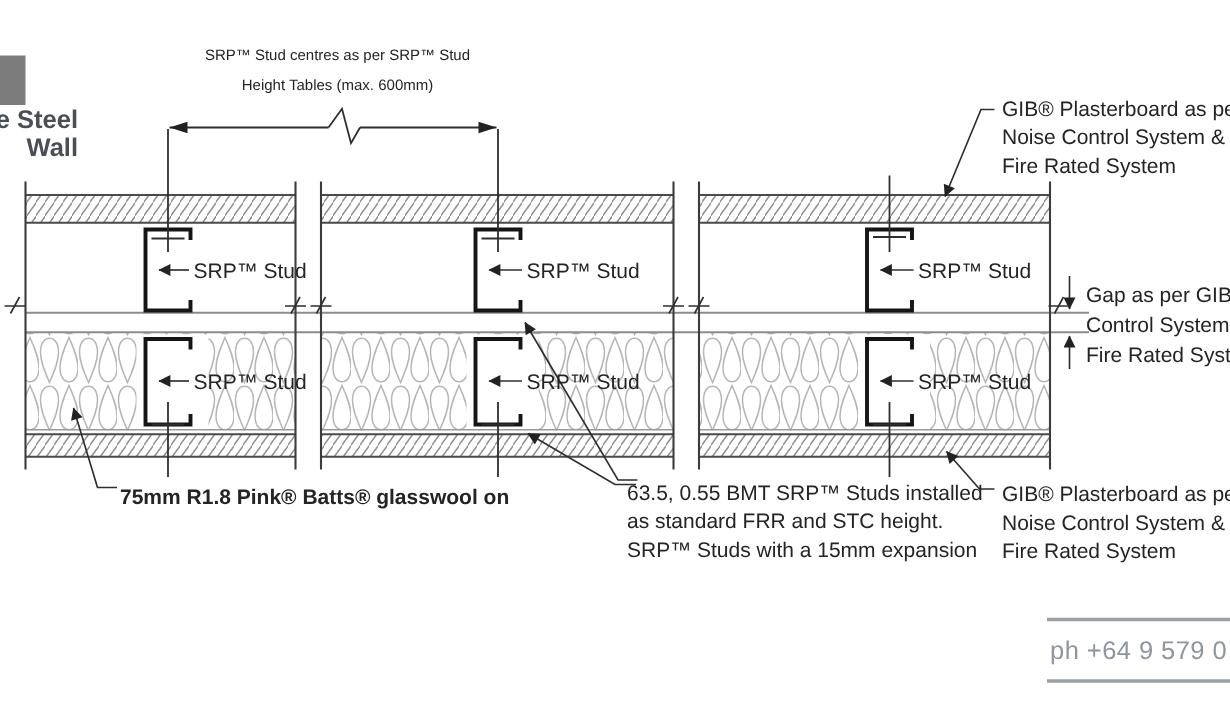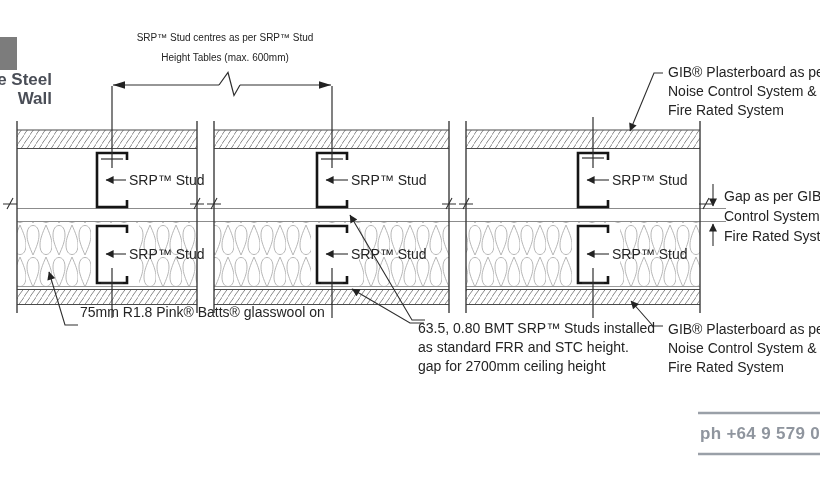--- a/index.html
+++ b/index.html
@@ -19,28 +19,28 @@
   .stud-lbl{
     font-size:14px;line-height:20px;color:#242424;white-space:nowrap;height:20px;text-align:right;
   }
   .sl1{left:129px;top:170px;} .sl2{left:129px;top:244px;}
   .sl3{left:351px;top:170px;} .sl4{left:351px;top:244px;}
   .sl5{left:612px;top:170px;} .sl6{left:612px;top:244px;}
   #gib-top{left:668px;top:63px;}
   #gap-note{left:724px;top:186px;line-height:20px;}
   #gib-bottom{left:668px;top:320px;}
   #studs-note{left:418px;top:319px;}
-  #insul-note{left:80px;top:303px;}
+  #insul-note{left:80px;top:322px;font-weight:bold;}
   #brand-title{
     left:-34px;top:70px;width:86px;text-align:right;
     font-size:17px;font-weight:bold;line-height:19px;color:#4a4e57;
   }
   #brand-logo{left:0;top:37px;width:17px;height:33px;background:#7c7c7c;}
   #phone{
-    left:700px;top:424px;font-size:17px;font-weight:bold;
+    left:700px;top:424px;font-size:17px;font-weight:normal;
     color:#8f959e;letter-spacing:0.3px;white-space:nowrap;
   }
 </style>
 </head>
 <body>
 
 <svg id="wall-svg" viewBox="0 0 820 480" xmlns="http://www.w3.org/2000/svg">
   <defs>
     <pattern id="hatch" width="6" height="9" patternUnits="userSpaceOnUse">
       <path d="M-1,10 L7,-1" stroke="#7d7d7d" stroke-width="0.9" fill="none"></path>
@@ -193,22 +193,22 @@
   <div>Fire Rated Syste</div>
 </div>
 
 <div id="gib-bottom" class="abs note">
   <div>GIB® Plasterboard as per G</div>
   <div>Noise Control System &amp; G</div>
   <div>Fire Rated System</div>
 </div>
 
 <div id="studs-note" class="abs note">
-  <div>63.5, 0.80 BMT SRP™ Studs installed</div>
+  <div>63.5, 0.55 BMT SRP™ Studs installed</div>
   <div>as standard FRR and STC height.</div>
-  <div>gap for 2700mm ceiling height</div>
+  <div>SRP™ Studs with a 15mm expansion</div>
 </div>
 
 <div id="insul-note" class="abs note">
   <div>75mm R1.8 Pink® Batts® glasswool on</div>
 </div>
 
 <div id="phone" class="abs">ph +64 9 579 0</div>
 
 </body></html>

